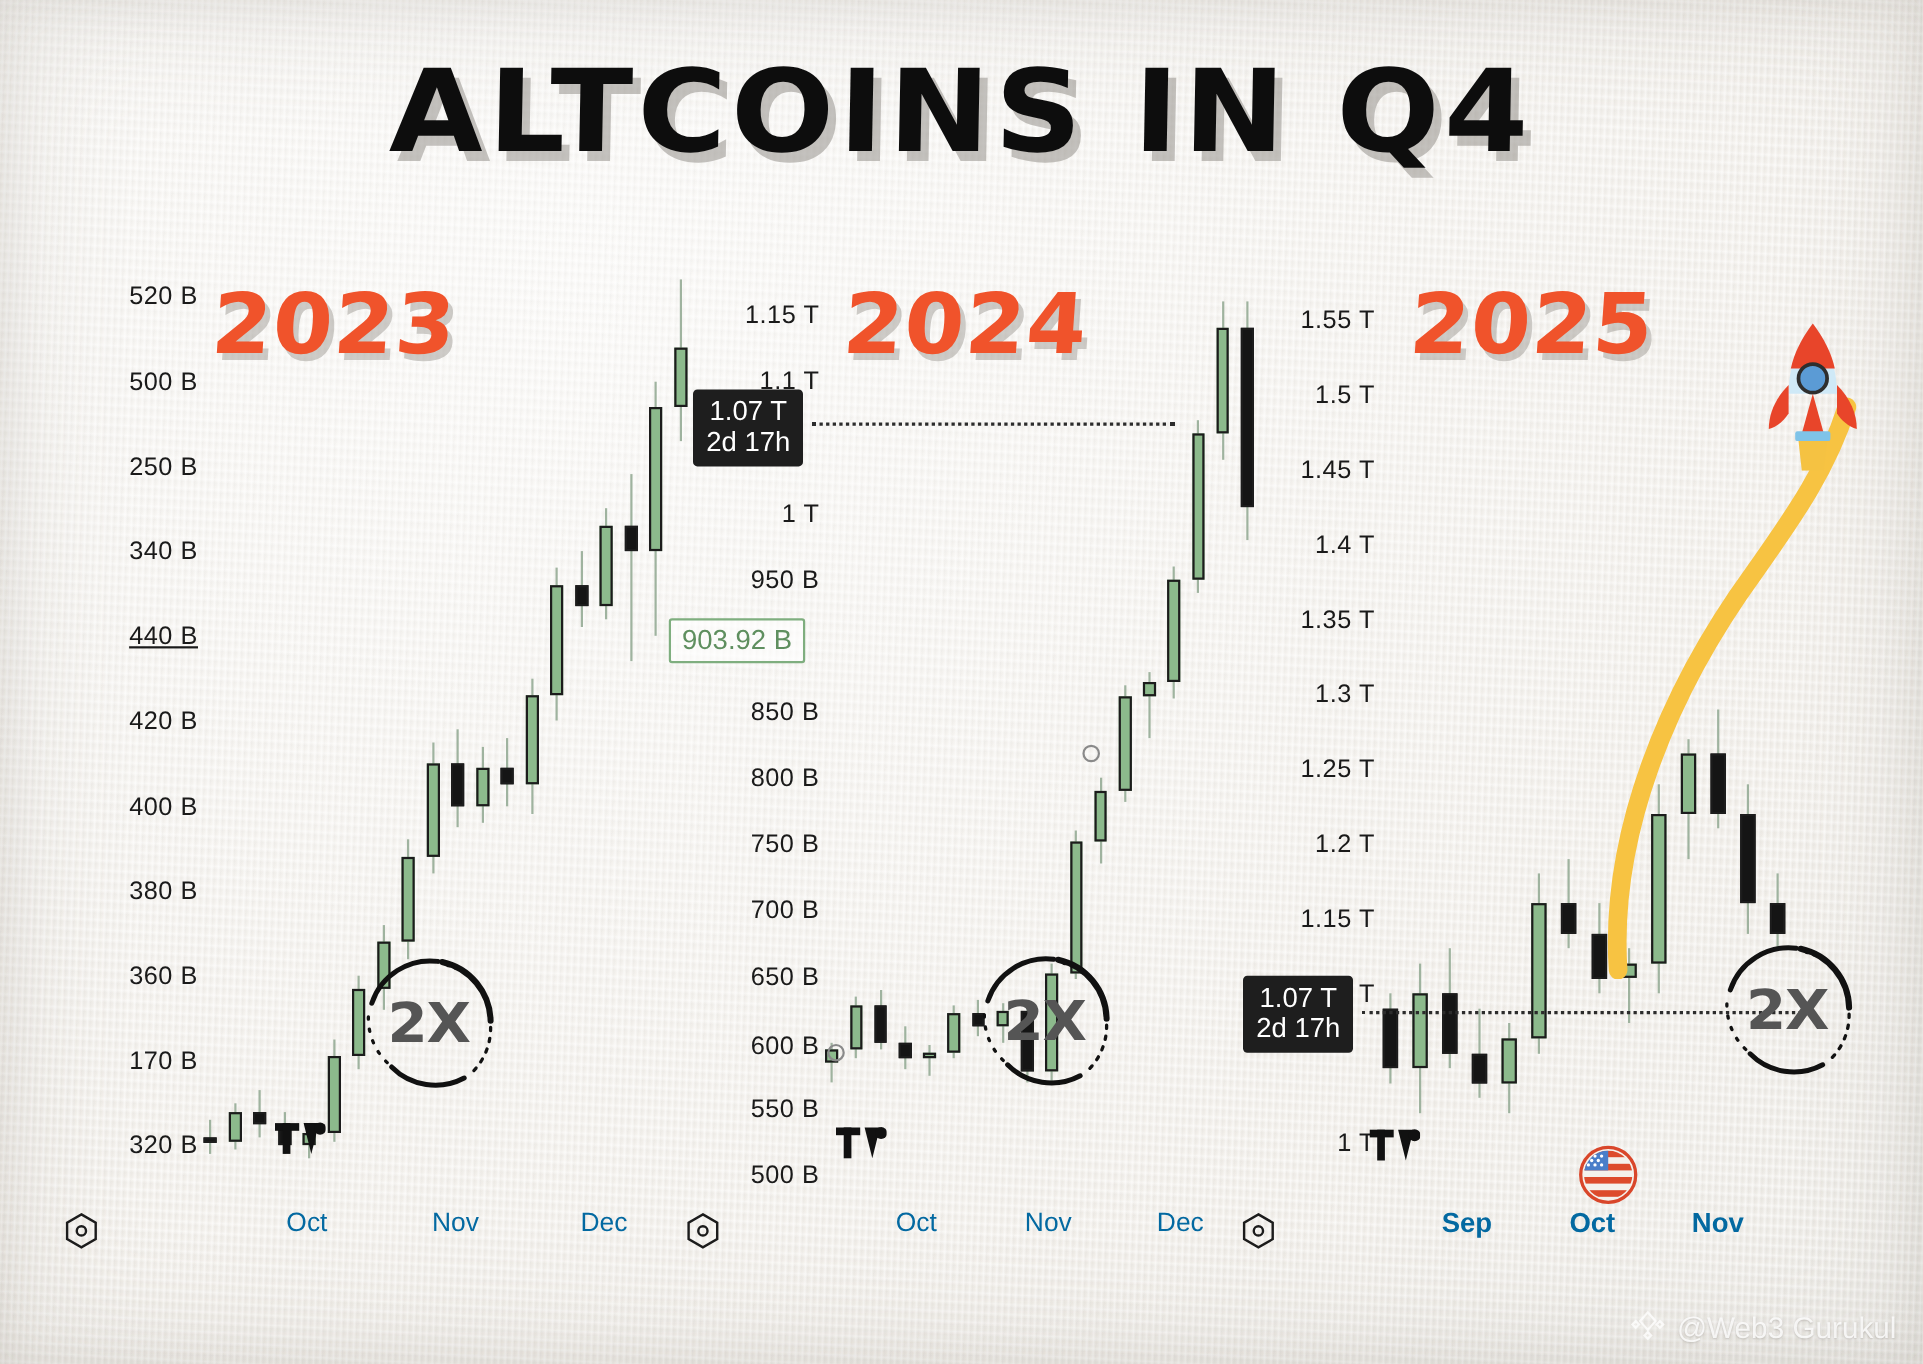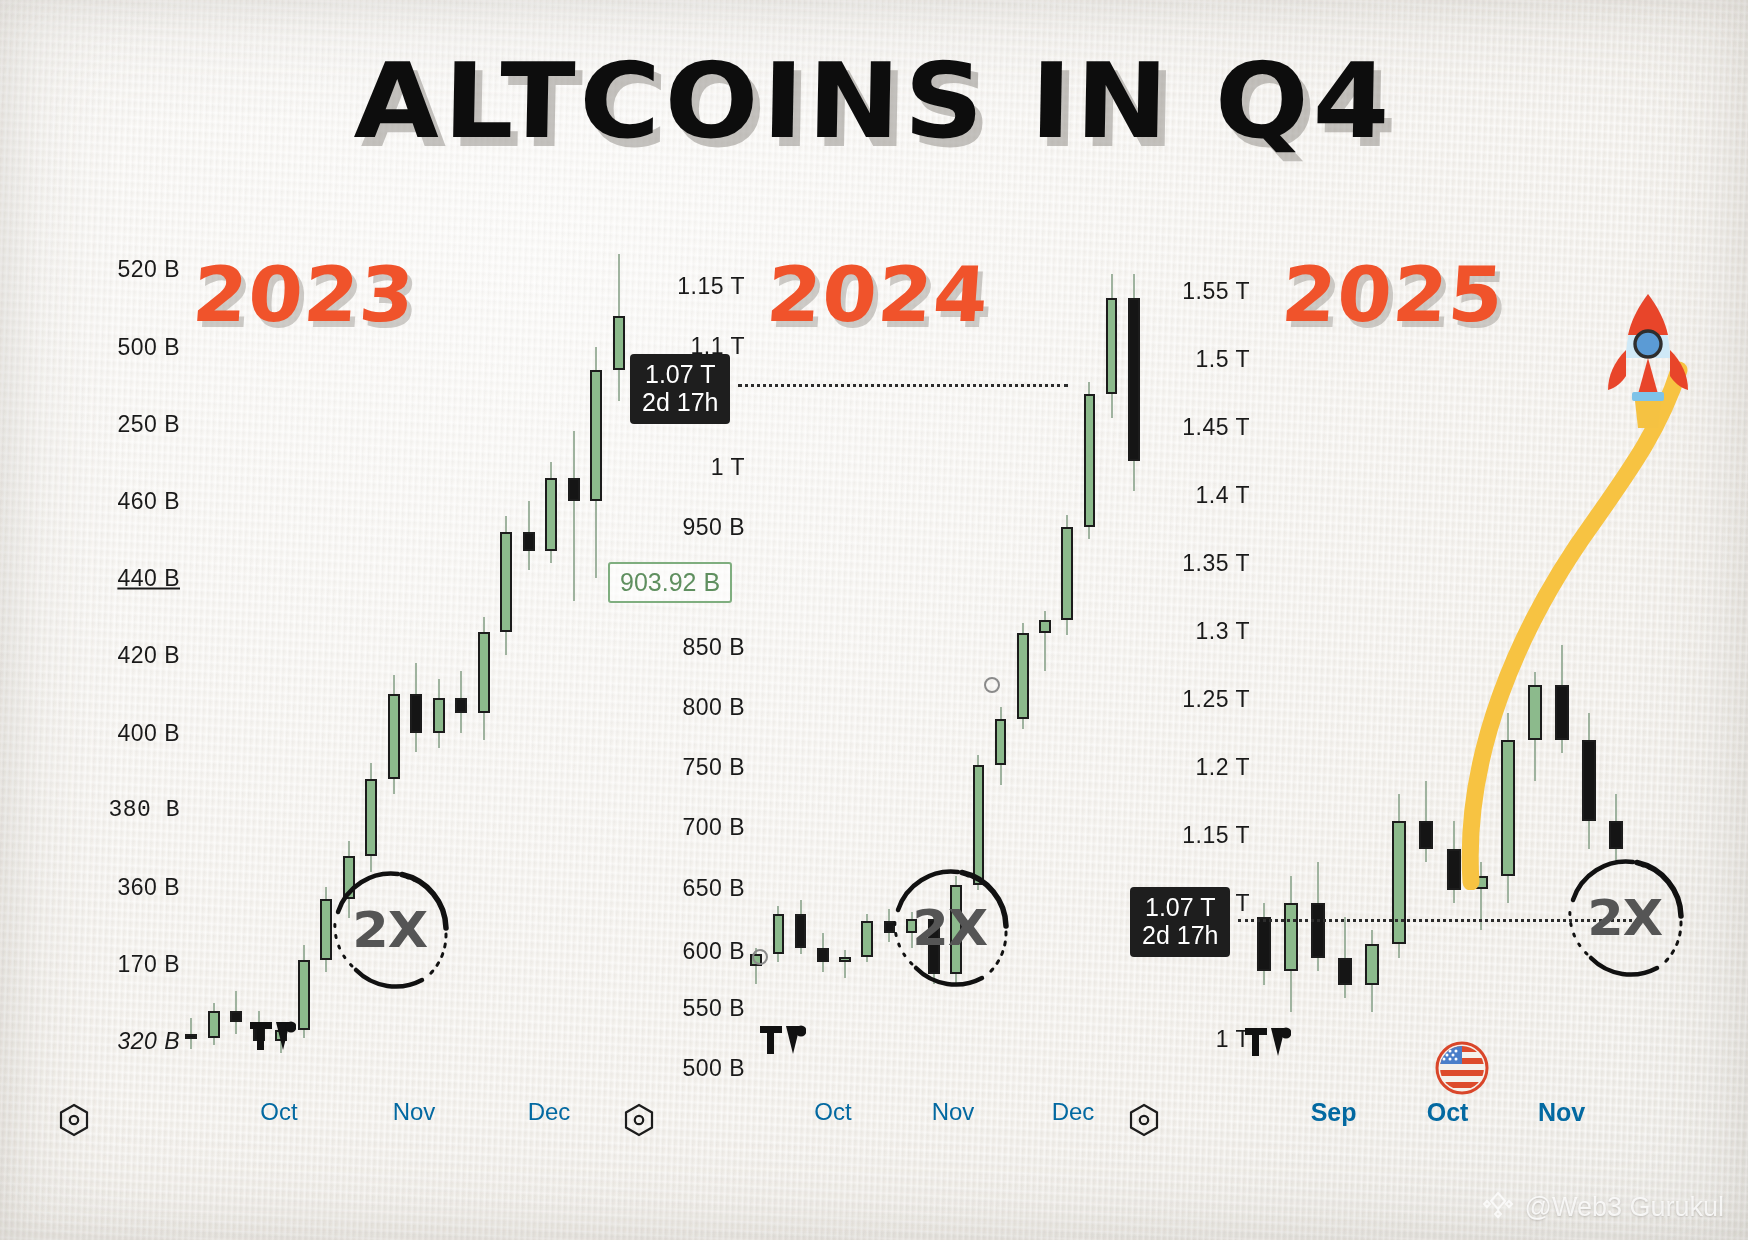--- a/index.html
+++ b/index.html
@@ -175,28 +175,28 @@
 
 <div class="year" id="year2023">2023</div>
 <div class="year" id="year2024">2024</div>
 <div class="year" id="year2025">2025</div>
 
 <div class="panel" id="panel2023">
   <div class="axis" id="axis2023">
       <div class="tick" style="top: 19.3023px;">520 B</div>
       <div class="tick" style="top: 96.5116px;">500 B</div>
       <div class="tick" style="top: 173.721px;">250 B</div>
-      <div class="tick" style="top: 250.93px;">460 B</div>
+      <div class="tick" style="top: 250.93px;">340 B</div>
       <div class="tick" style="top: 328.14px; text-decoration: underline;">440 B</div>
       <div class="tick" style="top: 405.349px;">420 B</div>
       <div class="tick" style="top: 482.558px;">400 B</div>
-      <div class="tick" style="top: 559.767px; font-family: Liberation Mono, monospace;">380 B</div>
+      <div class="tick" style="top: 559.767px;">380 B</div>
       <div class="tick" style="top: 636.977px;">360 B</div>
       <div class="tick" style="top: 714.186px;">170 B</div>
-      <div class="tick" style="top: 791.395px; font-style: italic;">320 B</div>
+      <div class="tick" style="top: 791.395px;">320 B</div>
     </div>
   <div class="plot" id="plot2023" style="left:120px; width:450px;">
       <div class="candle" style="left: 5.4px; width: 11.7px; height: 830px;">
         <div class="wick" style="top: 768.233px; height: 30.8837px;"></div>
         <div class="body down" style="top: 783.674px; height: 5px;"></div>
       </div>
       <div class="candle" style="left: 27.9px; width: 11.7px; height: 830px;">
         <div class="wick" style="top: 752.791px; height: 42.4651px;"></div>
         <div class="body up" style="top: 760.512px; height: 27.0233px;"></div>
       </div>

